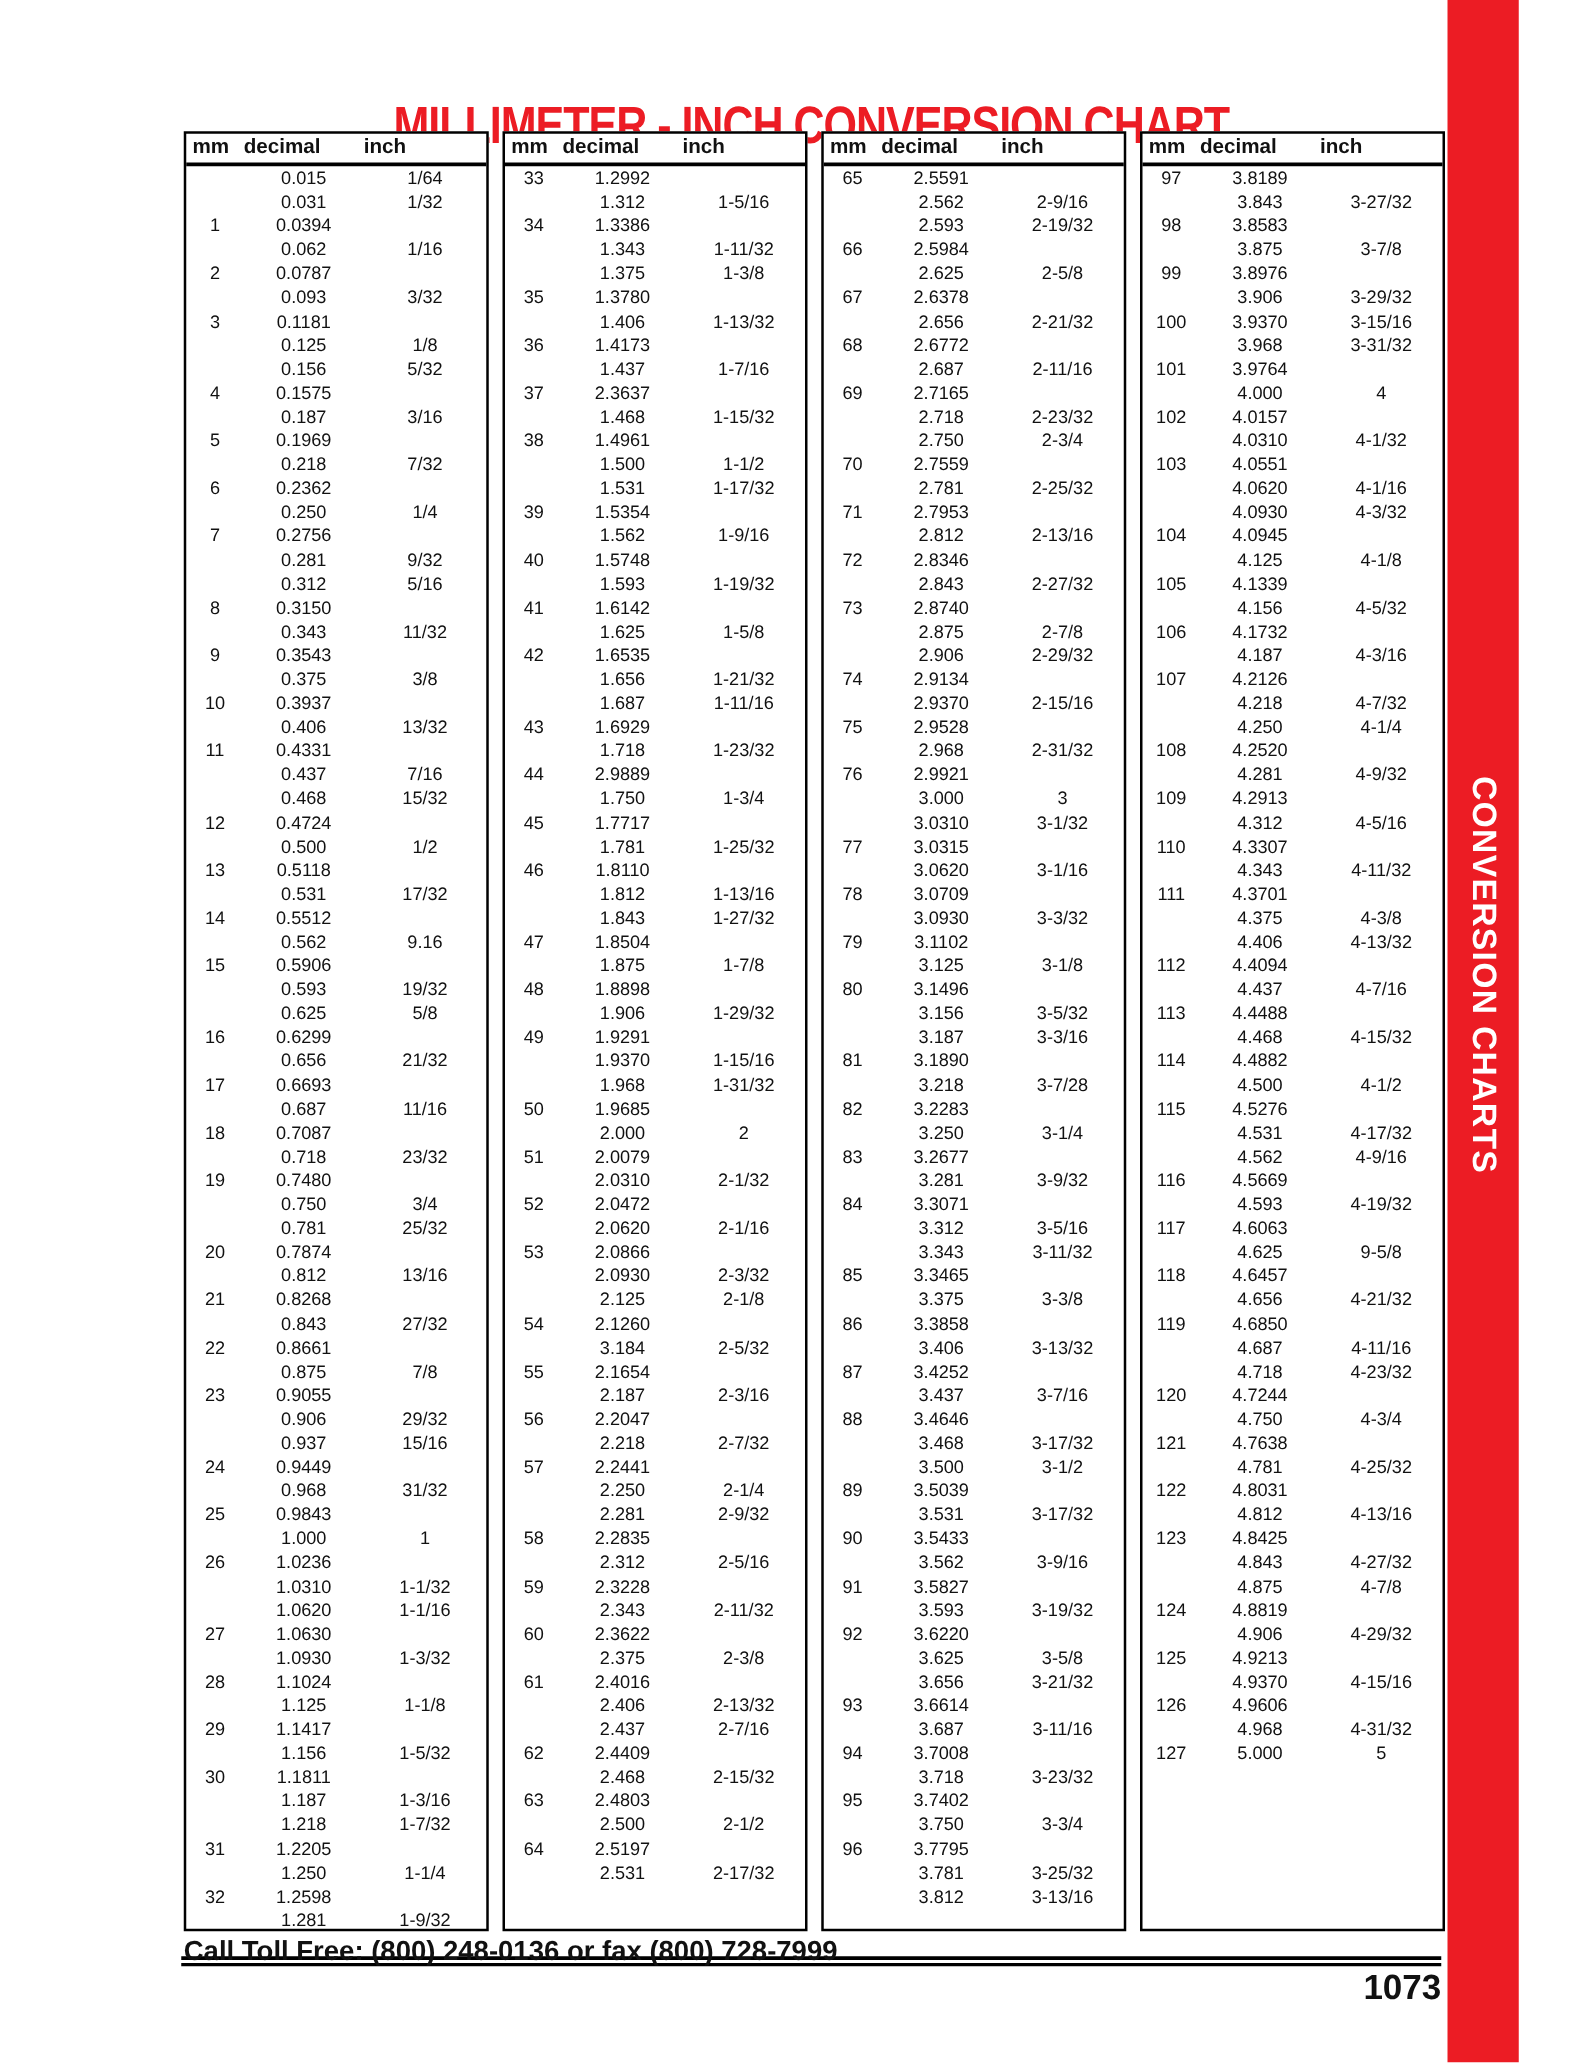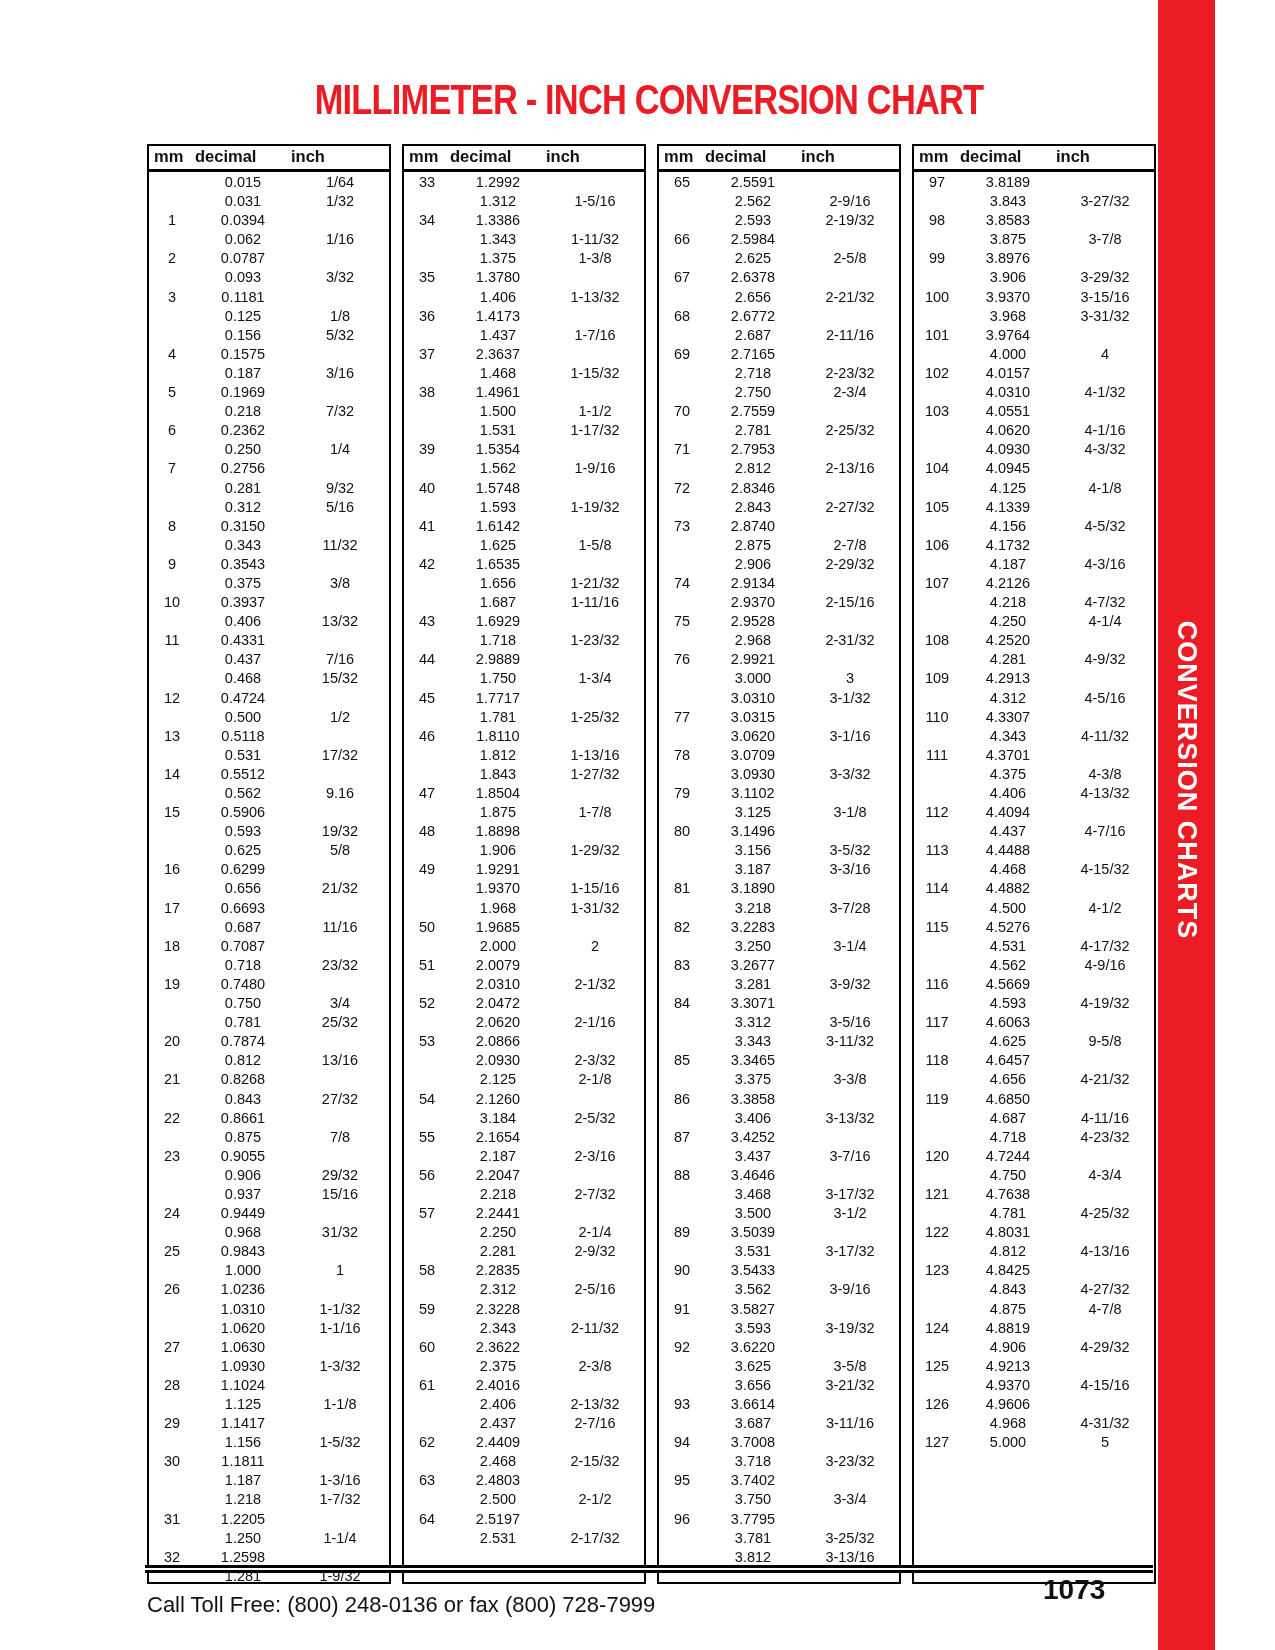--- a/index.html
+++ b/index.html
@@ -12,21 +12,20 @@
     text-align:center;font-weight:bold;font-size:42px;line-height:44px;
     letter-spacing:-1px;transform:scaleX(.82);transform-origin:center;
     white-space:nowrap;
   }
   .tables{
     position:absolute;left:147px;top:105px;display:flex;gap:11px;
   }
   .tbl{
     width:244px;height:1440px;border:2px solid #000;box-sizing:border-box;
     background:#fff;
-    margin-top:39px;
   }
   .tbl-head{
     display:grid;grid-template-columns:46px 96px 98px;
     height:23px;line-height:21px;border-bottom:3px solid #000;
     font-weight:bold;font-size:16.5px;
   }
   .tbl-head .h-mm{text-align:left;padding-left:5px;}
   .tbl-head .h-decimal,.tbl-head .h-inch{text-align:left;}
   .tbody{padding-top:1px;}
   .row{
@@ -40,24 +39,24 @@
   .sidebar-label{
     position:absolute;top:780px;left:50%;transform:translate(-50%,-50%);
     writing-mode:vertical-rl;color:#fff;font-weight:bold;font-size:27px;
     letter-spacing:1px;white-space:nowrap;
   }
   .footer-rule{
     position:absolute;left:145px;top:1565px;width:1008px;height:8px;
     background:linear-gradient(#000 0 3px,#fff 3px 5px,#000 5px 8px);
   }
   .footer-contact{
-    position:absolute;left:147px;top:1548px;font-weight:normal;font-size:22px;margin-top:44px;
+    position:absolute;left:147px;top:1548px;font-weight:bold;font-size:22px;
   }
   .page-number{
-    position:absolute;left:1043px;top:1574px;width:110px;text-align:left;
+    position:absolute;left:1043px;top:1574px;width:110px;text-align:right;
     font-weight:bold;font-size:28px;
   }
 </style>
 </head>
 <body>
 
 <div>
 
   <h1 class="title" style="color: rgb(236, 28, 36);">MILLIMETER - INCH CONVERSION CHART</h1>
 

